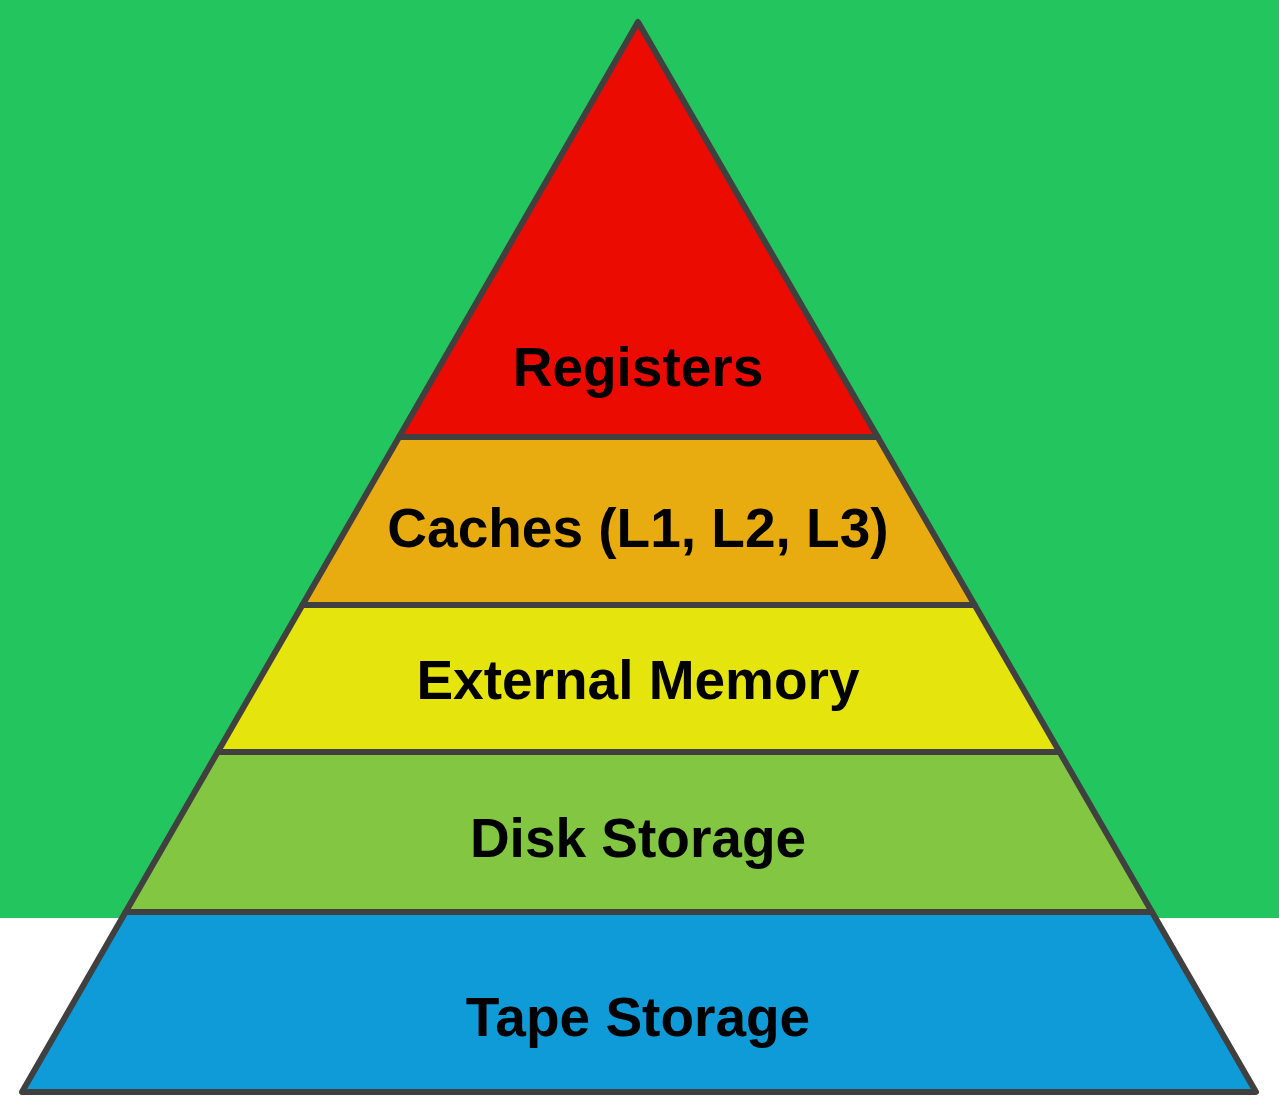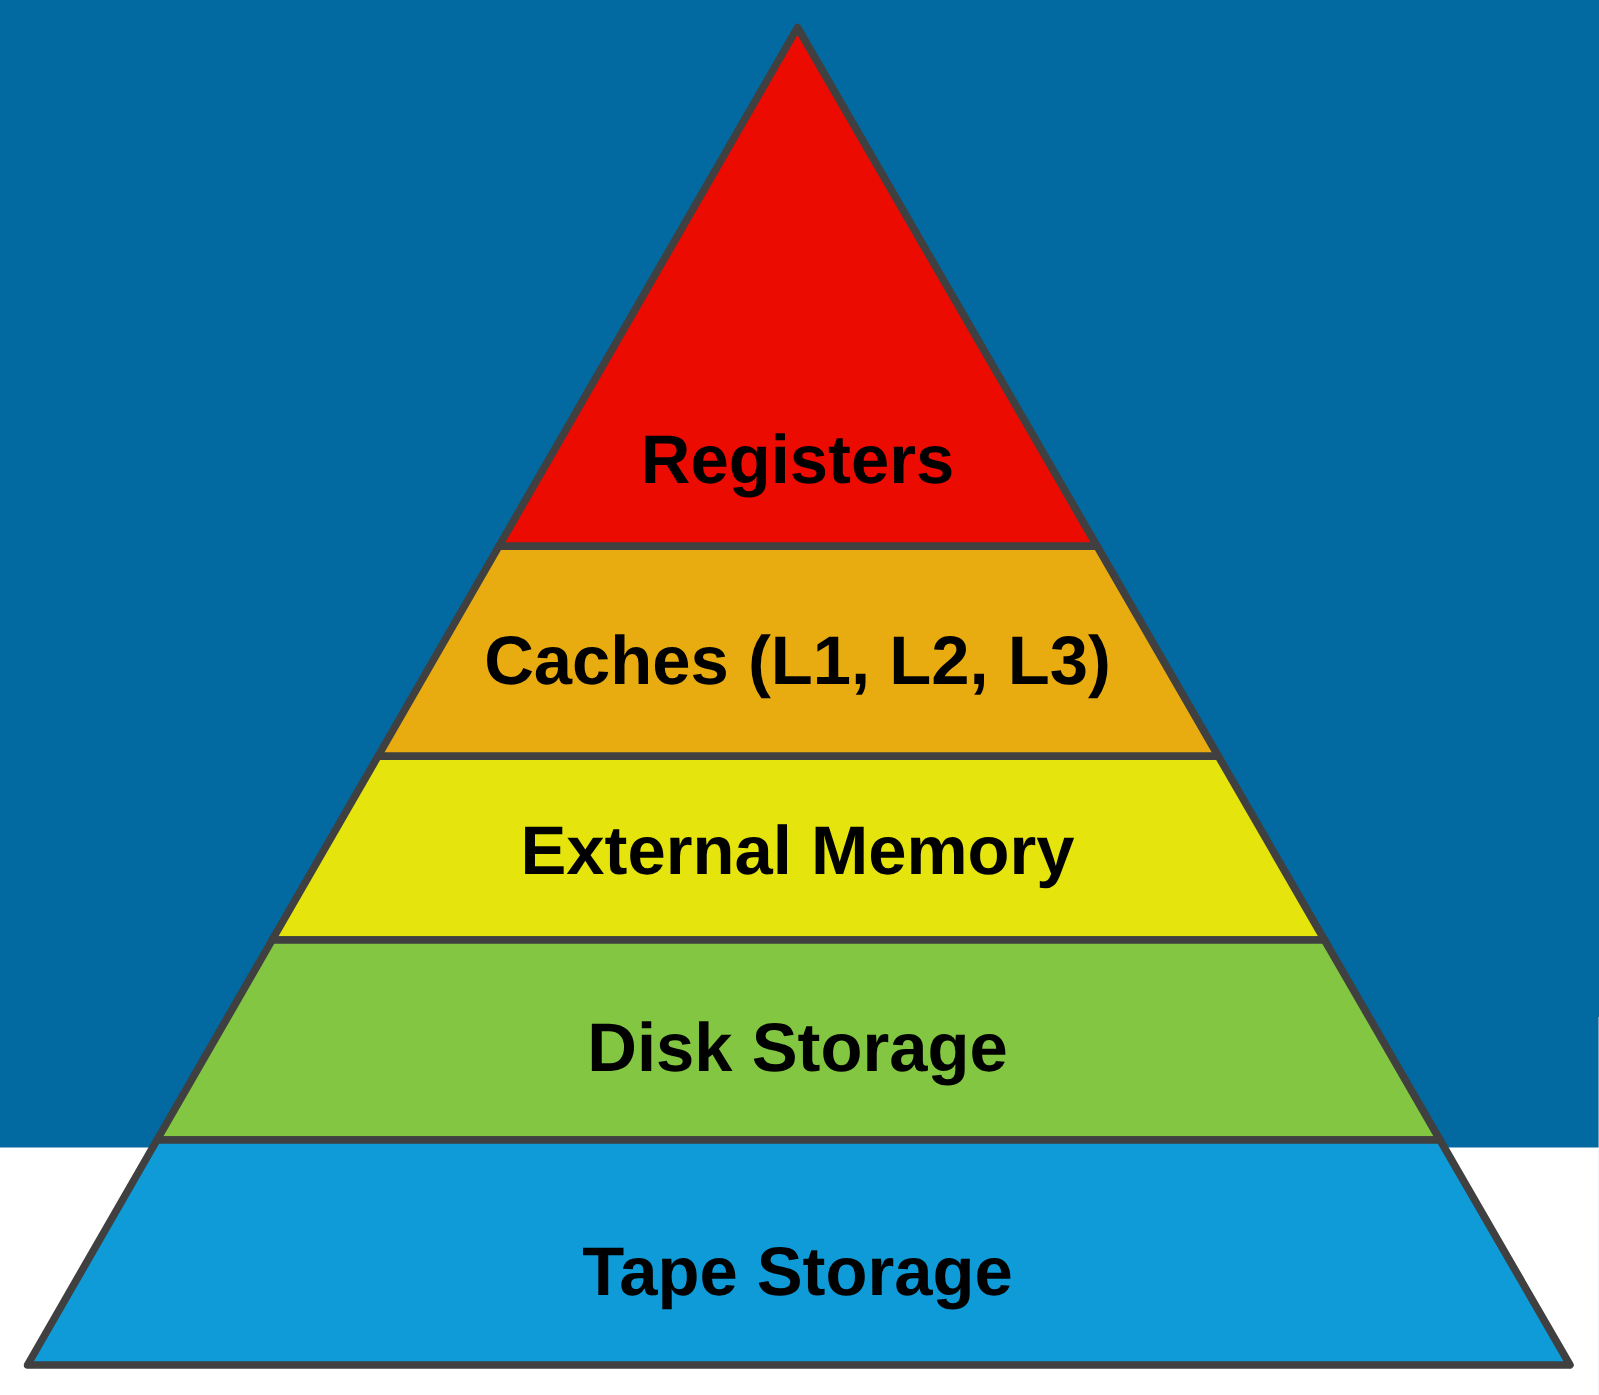--- a/index.html
+++ b/index.html
@@ -7,21 +7,21 @@
     padding: 0;
     background: #ffffff;
     width: 1279px;
     height: 1116px;
     overflow: hidden;
   }
   .diagram-canvas {
     position: relative;
     width: 1279px;
     height: 918px;
-    background: #0369a1;
+    background: #22c55e;
   }
   svg.pyramid {
     display: block;
     width: 1279px;
     height: 1116px;
   }
   .level {
     stroke: #404040;
     stroke-width: 6;
     stroke-linejoin: round;

